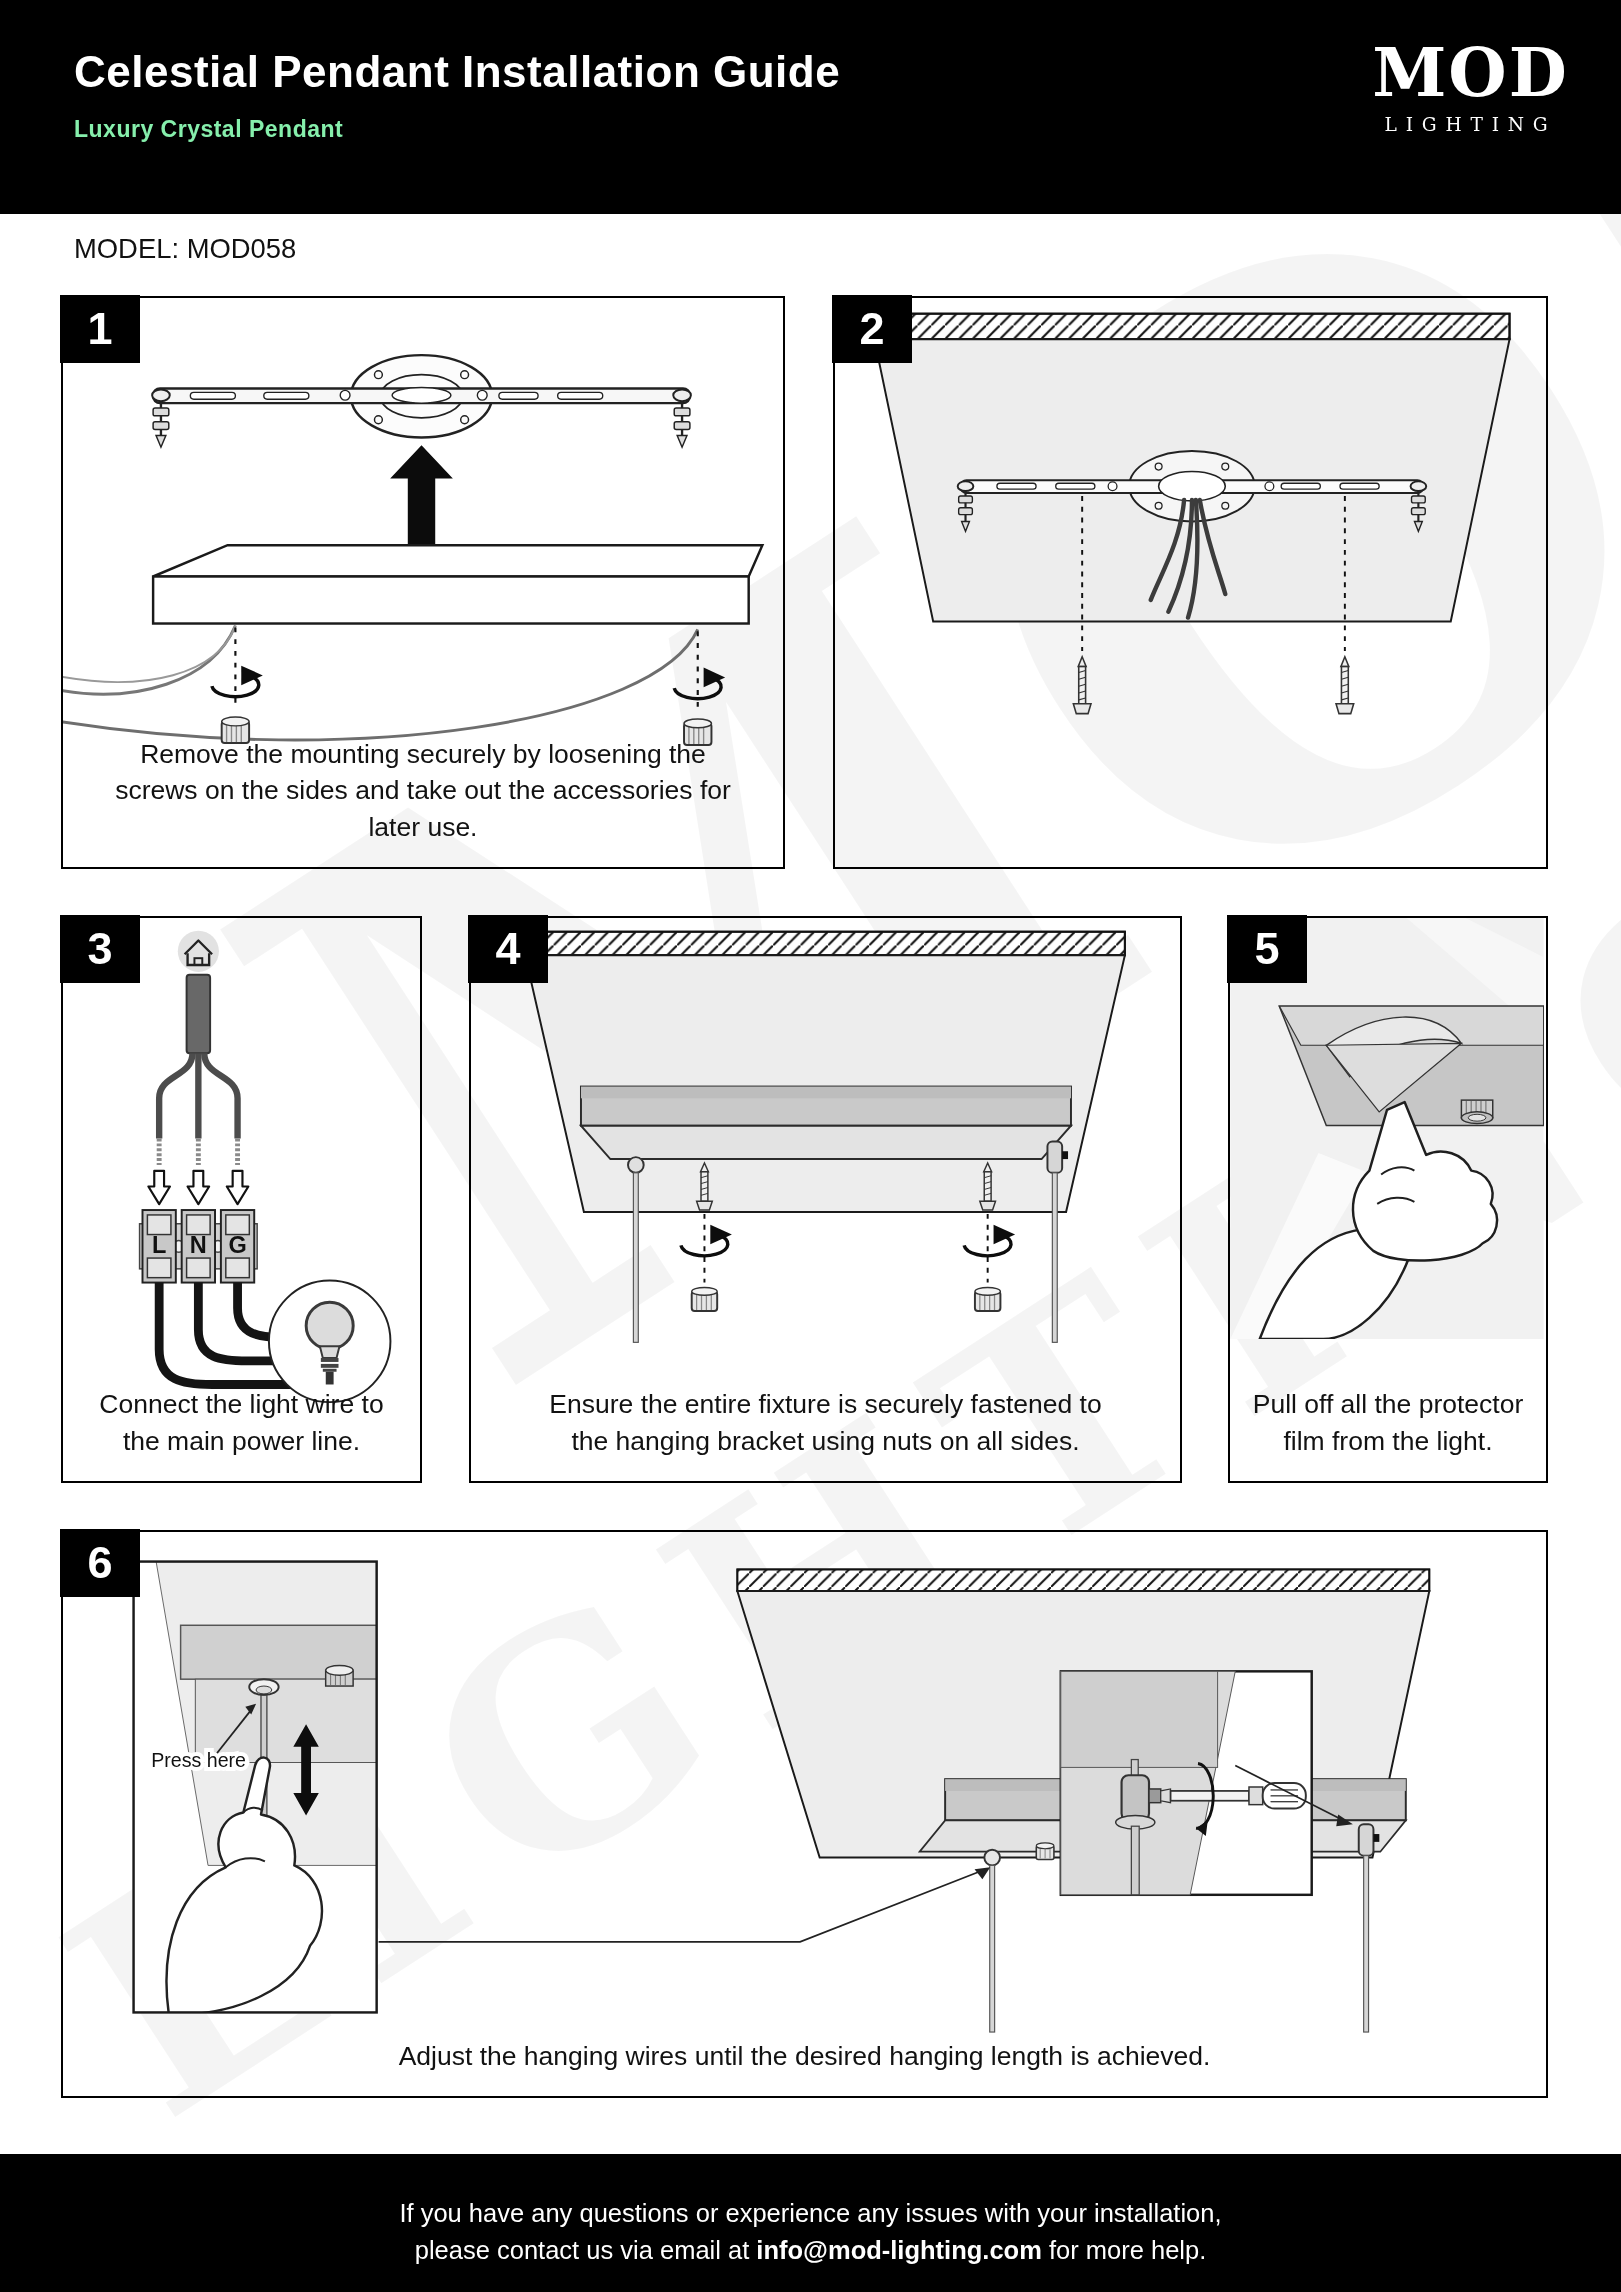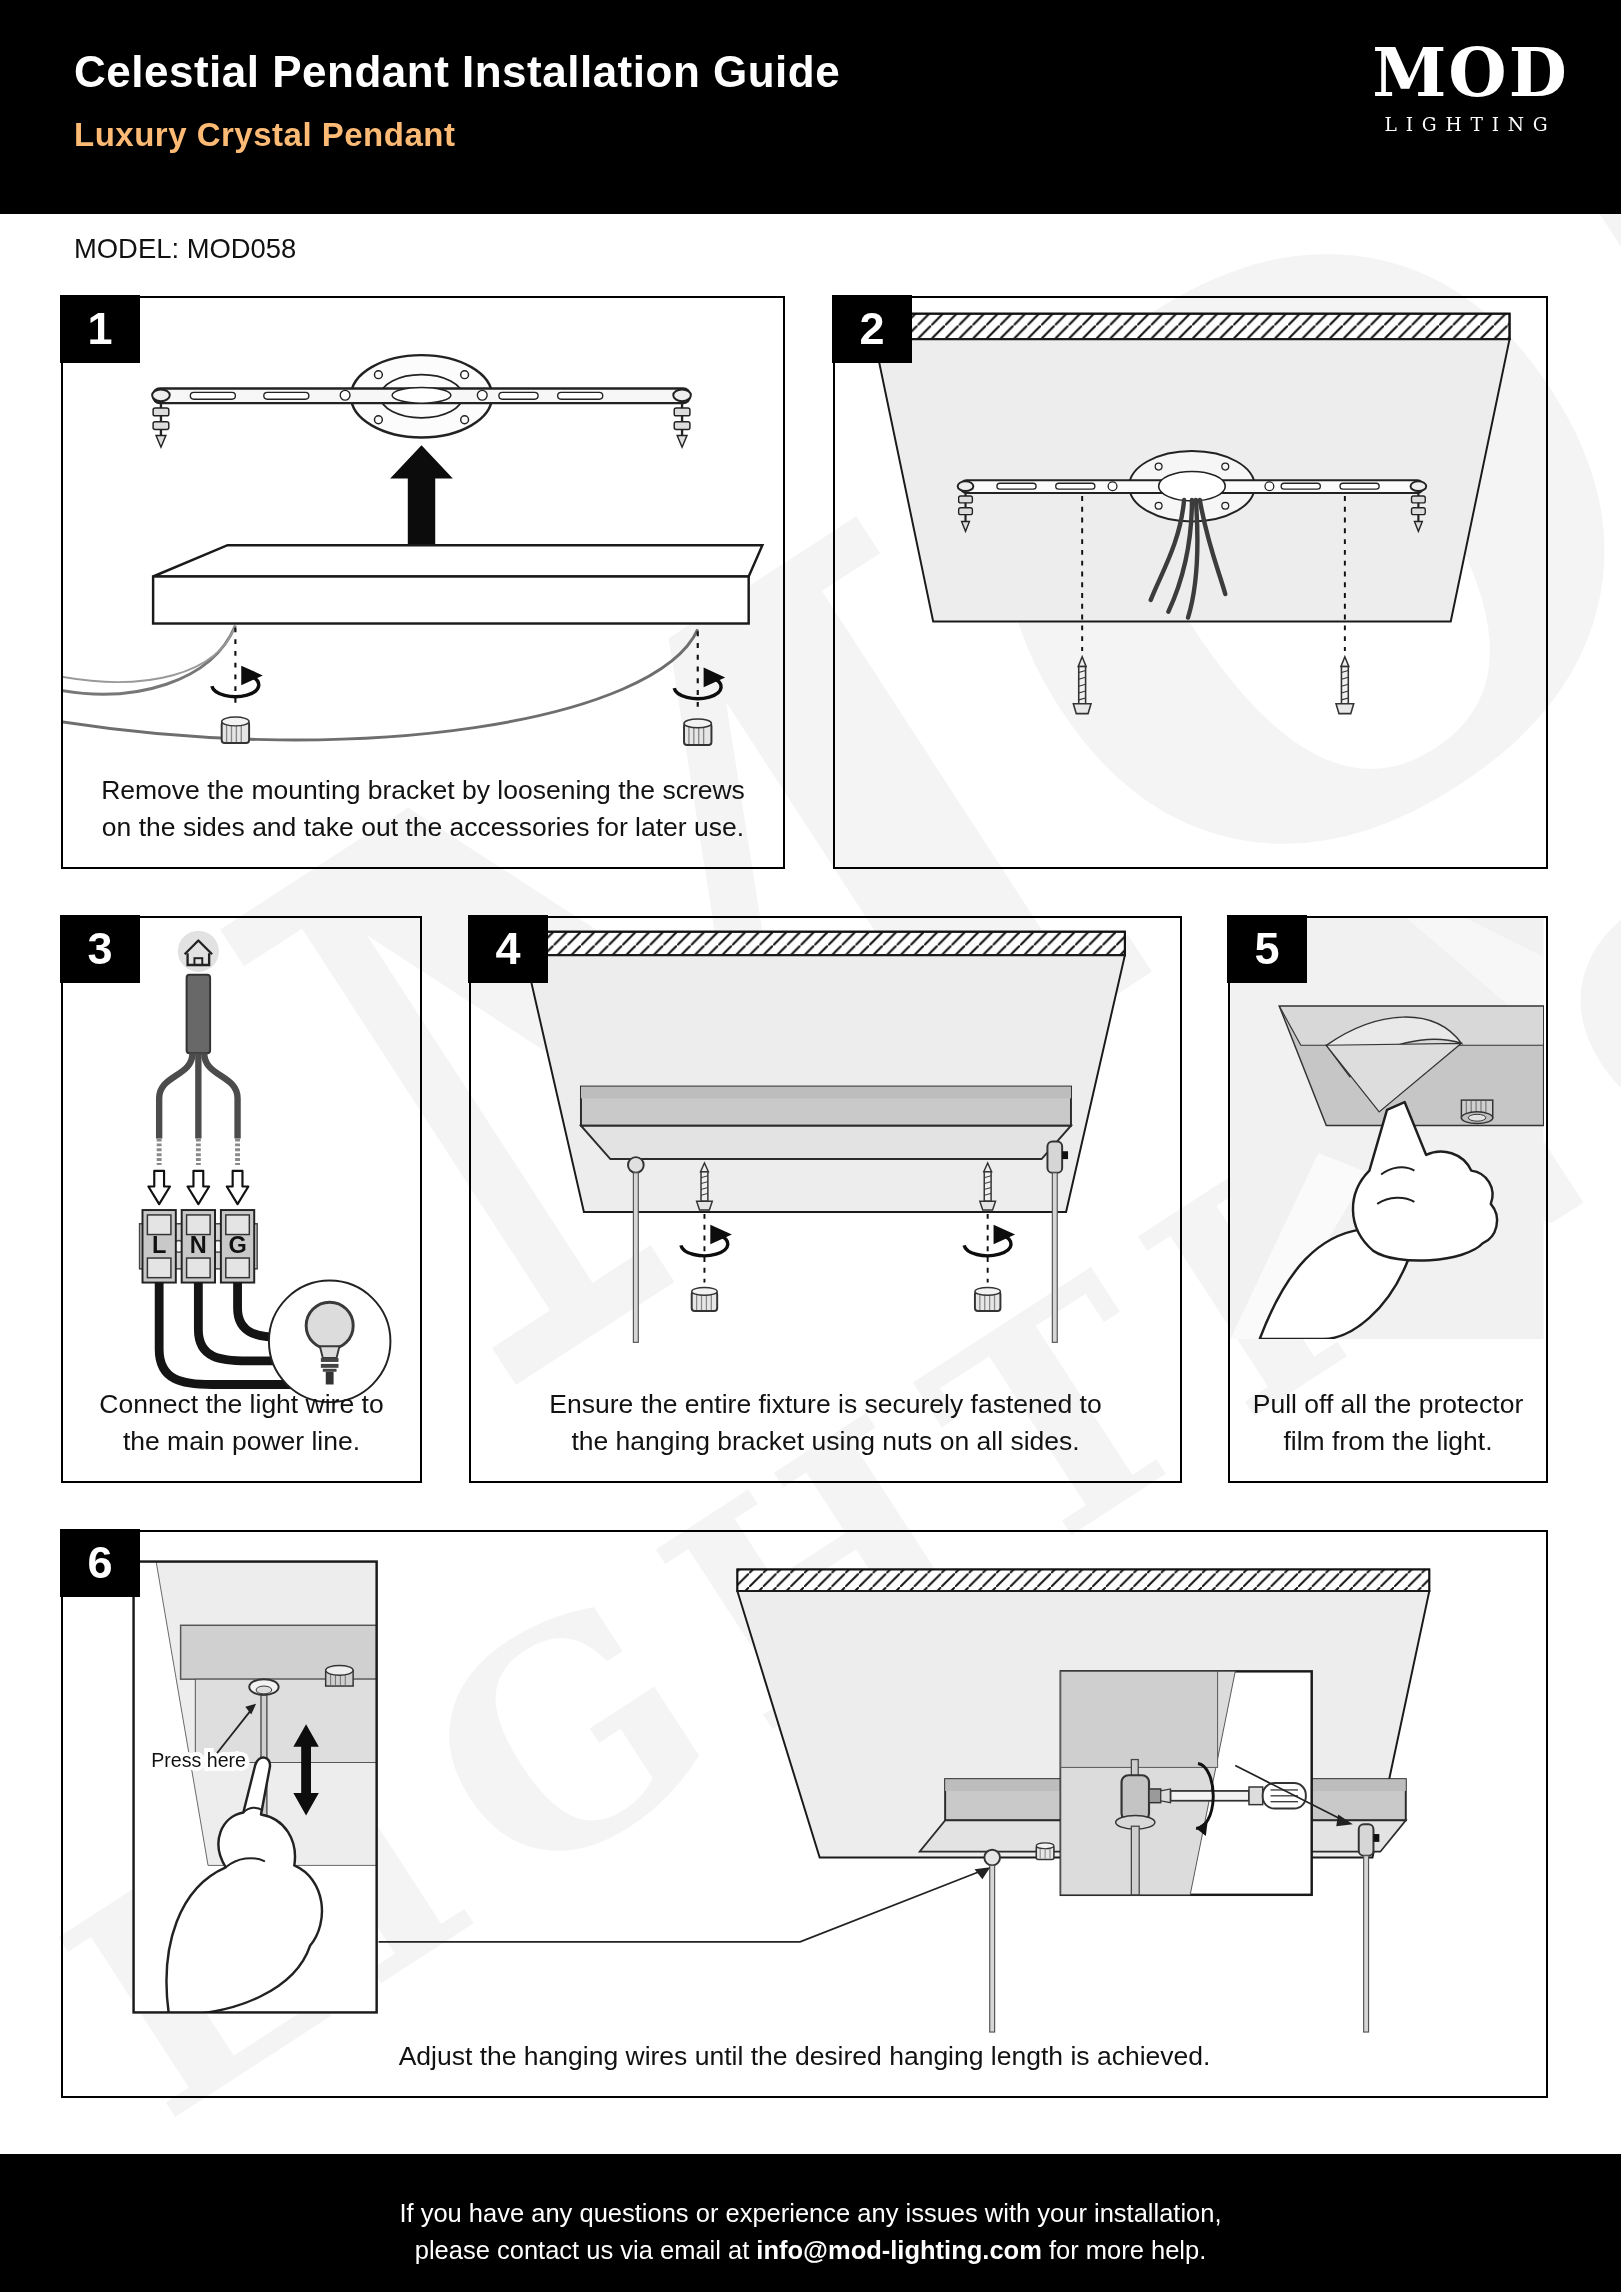--- a/index.html
+++ b/index.html
@@ -6,21 +6,21 @@
   .page{position:relative;width:1621px;height:2293px;background:#ffffff;overflow:hidden;
         font-family:"Liberation Sans",sans-serif;color:#111;}
   
   .wm{position:absolute;font-family:"DejaVu Serif","Liberation Serif",serif;font-weight:bold;
       color:rgba(0,0,0,0.045);transform:rotate(-33deg);pointer-events:none;white-space:nowrap;z-index:0;}
   .wm1{font-size:745px;left:176px;top:167px;}
   .wm2{font-size:294px;letter-spacing:39px;left:-59px;top:1304px;}
   
   .header{position:absolute;left:0;top:0;width:1621px;height:214px;background:#000;z-index:5;padding-left:36px;}
   .header .title{position:absolute;left:74px;top:47px;font-size:44px;font-weight:bold;color:#fff;letter-spacing:0.5px;}
-  .header .subtitle{position:absolute;left:74px;top:116px;font-size:33px;font-weight:bold;color:#fdba74;letter-spacing:0.5px;}
+  .header .subtitle{position:absolute;left:74px;top:116px;font-size:23px;font-weight:bold;color:#86efac;letter-spacing:0.5px;}
   .logo{position:absolute;right:69px;top:39px;width:235px;text-align:center;color:#fff;}
   .logo .mod{font-family:"DejaVu Serif","Liberation Serif",serif;font-weight:bold;font-size:67px;line-height:1;letter-spacing:2px;}
   .logo .lighting{font-family:"DejaVu Serif","Liberation Serif",serif;font-size:18.6px;letter-spacing:8.8px;margin-top:7.8px;}
   
   .model{position:absolute;left:74px;top:233px;font-size:27.4px;color:#111;z-index:2;text-align:right;}
   
   .panel{position:absolute;border:2.9px solid #000;background:transparent;z-index:2;box-sizing:border-box;}
   .stepnum{position:absolute;top:-2.9px;left:-2.9px;width:80px;height:68px;background:#000;color:#fff;
            display:flex;align-items:center;justify-content:center;font-size:45px;font-weight:bold;z-index:3;}
   .caption{position:absolute;left:0;right:0;bottom:21.6px;text-align:center;font-size:26.5px;line-height:1.38;color:#121212;z-index:2;}
@@ -130,21 +130,21 @@
           <rect x="-14" y="-12" width="28" height="22" rx="3" fill="#e6e6e6" stroke="#333" stroke-width="2"></rect>
           <line x1="-9" y1="-11" x2="-9" y2="9" stroke="#888" stroke-width="1.4"></line>
           <line x1="-4" y1="-11" x2="-4" y2="9" stroke="#888" stroke-width="1.4"></line>
           <line x1="1" y1="-11" x2="1" y2="9" stroke="#888" stroke-width="1.4"></line>
           <line x1="6" y1="-11" x2="6" y2="9" stroke="#888" stroke-width="1.4"></line>
           <ellipse cx="0" cy="-12" rx="14" ry="4.5" fill="#f2f2f2" stroke="#333" stroke-width="1.5"></ellipse>
         </g>
       </g>
     </svg>
     <div class="caption">
-      <span style="max-width:647px;">Remove the mounting bracket by loosening the screws on the sides and take out the accessories for later use.</span>
+      <span style="max-width:647px;">Remove the mounting securely by loosening the screws on the sides and take out the accessories for later use.</span>
     </div>
   </div>
 
   <div class="panel p2">
     <div class="stepnum">2</div>
     <svg class="art" width="709" height="446" viewBox="0 0 723 455">
       <defs>
         <pattern id="hatch2" width="14" height="14" patternUnits="userSpaceOnUse">
           <path d="M -3,17 L 17,-3" stroke="#111" stroke-width="2.2"></path>
         </pattern>

